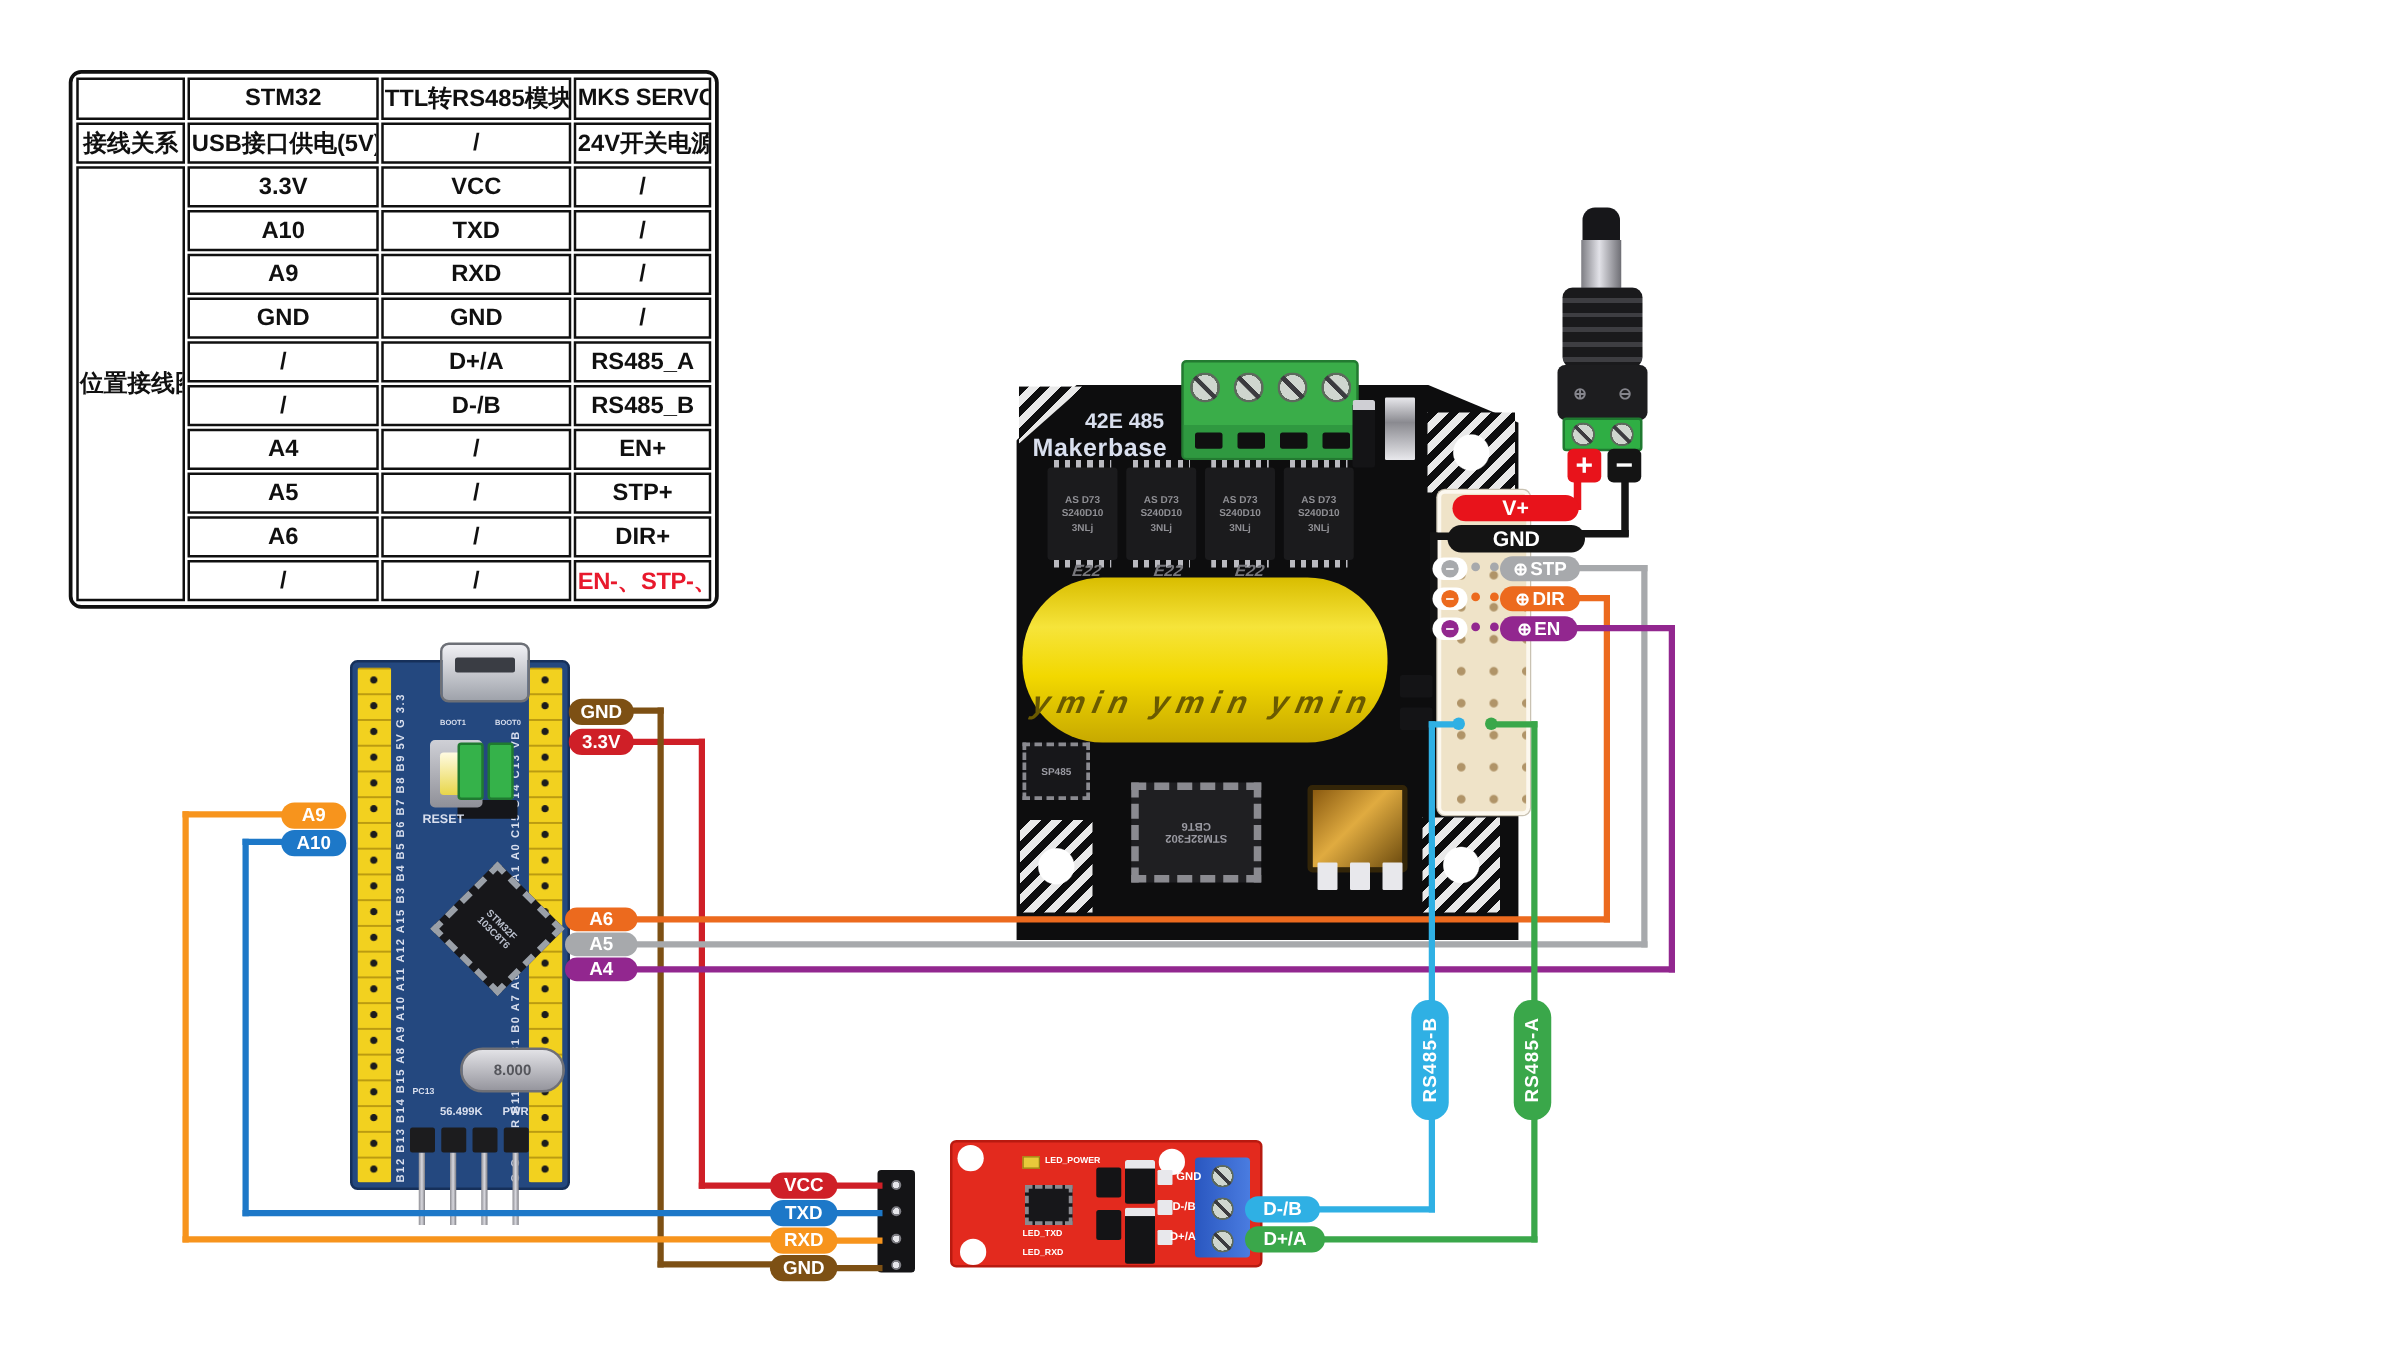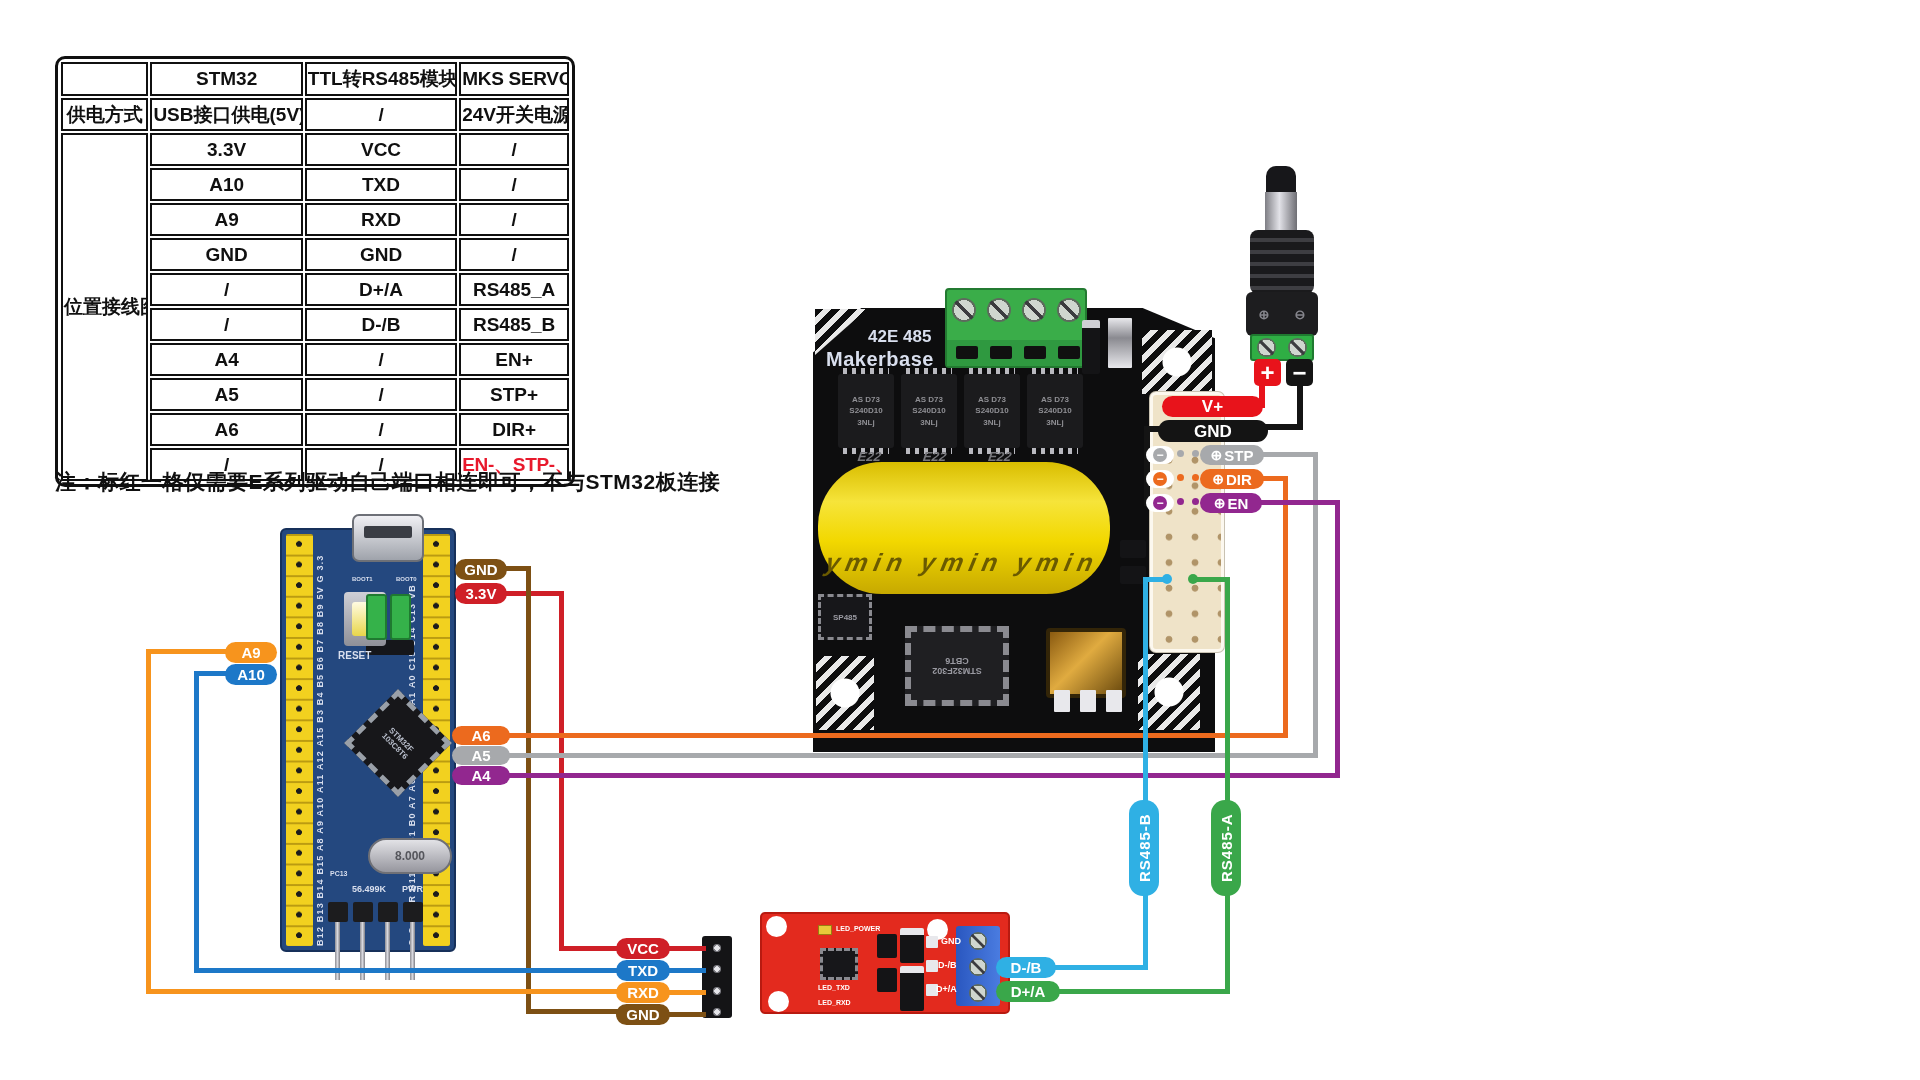--- a/index.html
+++ b/index.html
@@ -109,21 +109,21 @@
           <col style="width:108px">
         </colgroup>
       <tbody>
           <tr>
         <th></th>
         <th>STM32</th>
         <th class="h2">TTL转RS485模块</th>
         <th class="h3">MKS SERVO42E/57E</th>
       </tr>
       <tr>
-        <td>供电方式</td>
+        <td>接线关系</td>
         <td class="small">USB接口供电(5V)</td>
         <td>/</td>
         <td class="small">24V开关电源供电</td>
       </tr>
       <tr>
         <td rowspan="10">位置接线图</td>
         <td>3.3V</td>
         <td>VCC</td>
         <td class="c3">/</td>
       </tr>
@@ -168,21 +168,20 @@
             <td class="c3">DIR+</td>
           </tr>
       <tr>
             <td>/</td>
             <td>/</td>
             <td class="red" style="color: rgb(232, 25, 44);">EN-、STP-、DIR-、GND</td>
           </tr>
     </tbody>
       </table>
   </div>
-  <div class="note">注：标红一格仅需要E系列驱动自己端口相连即可，不与STM32板连接</div>
 
 
   <div class="jactip"></div>
   <div class="jacbarrel"></div>
   <div class="jacrib"></div>
   <div class="jacbody">
     <span>⊕</span>
     <span>⊖</span>
   </div>
   <div class="jacterm"></div>

